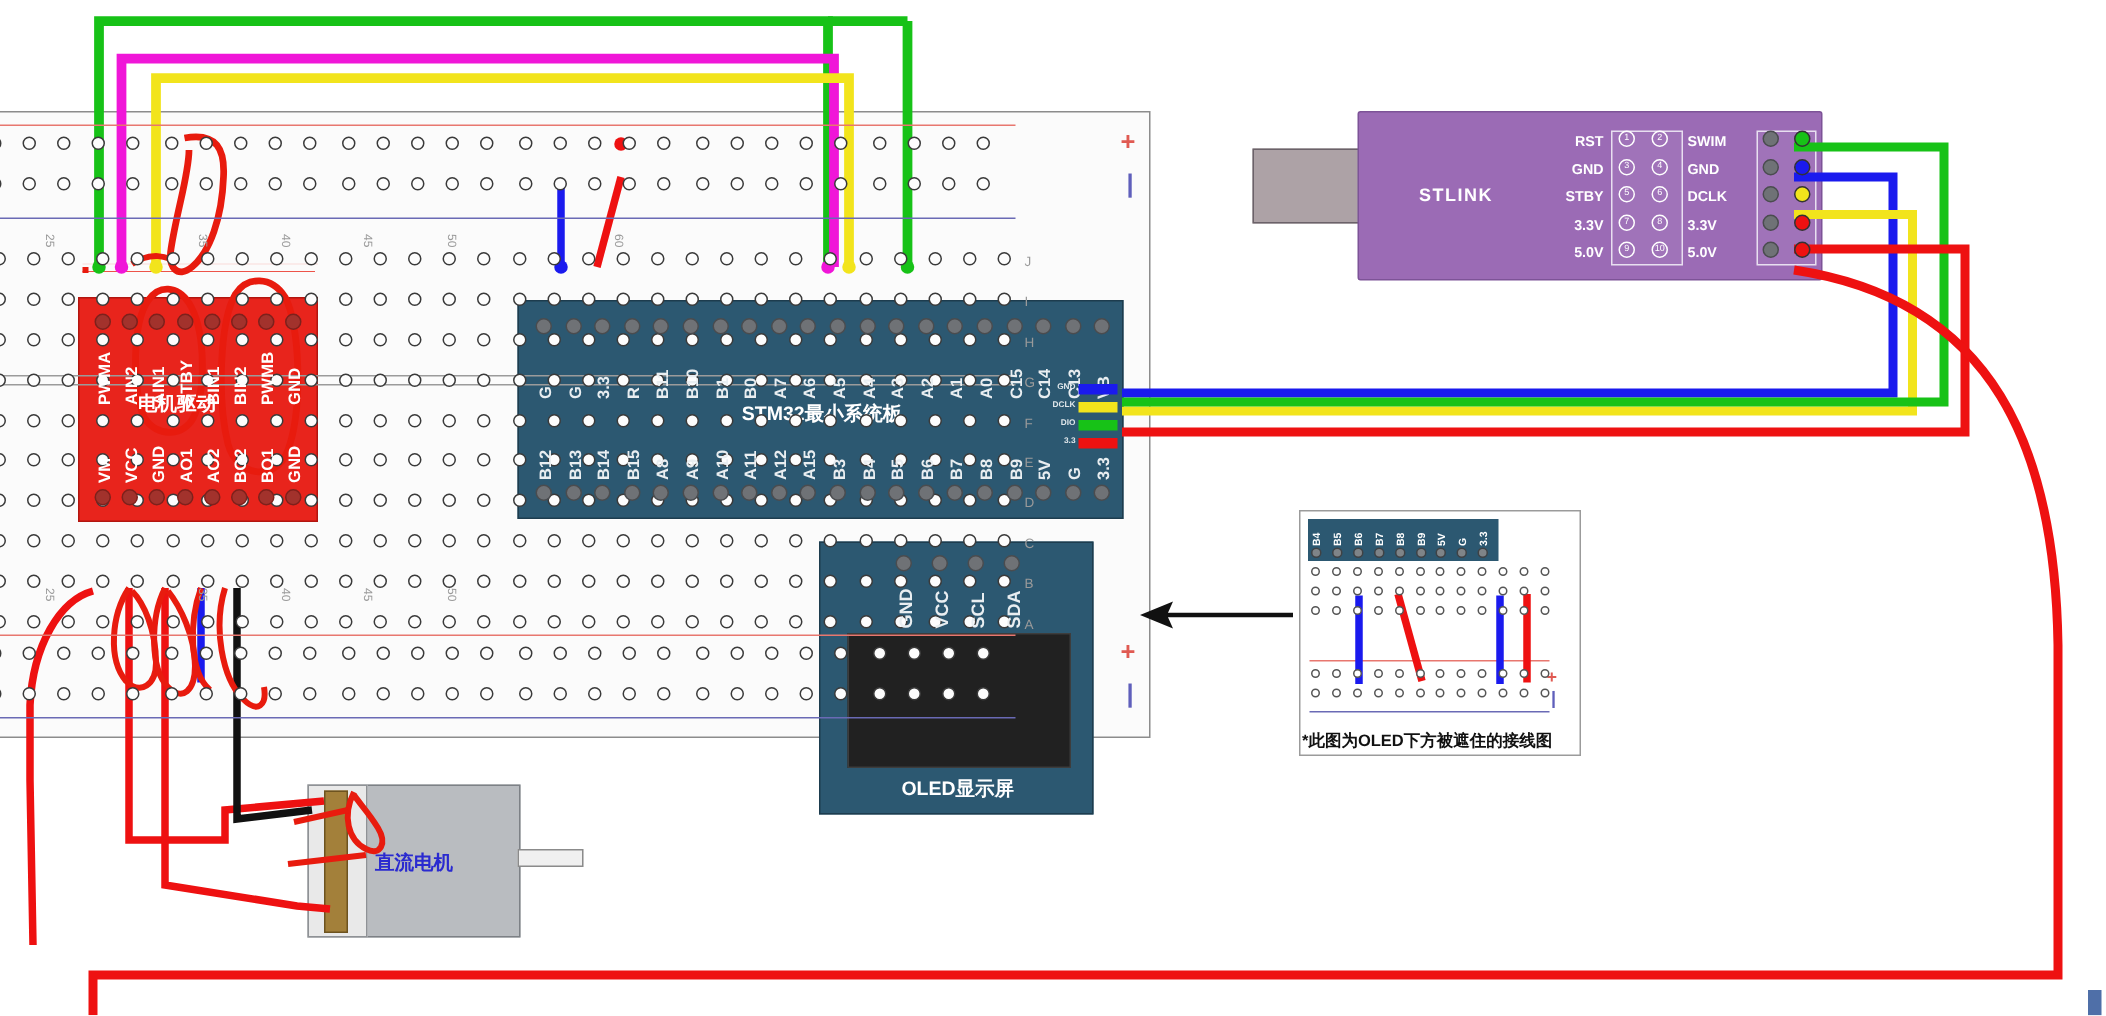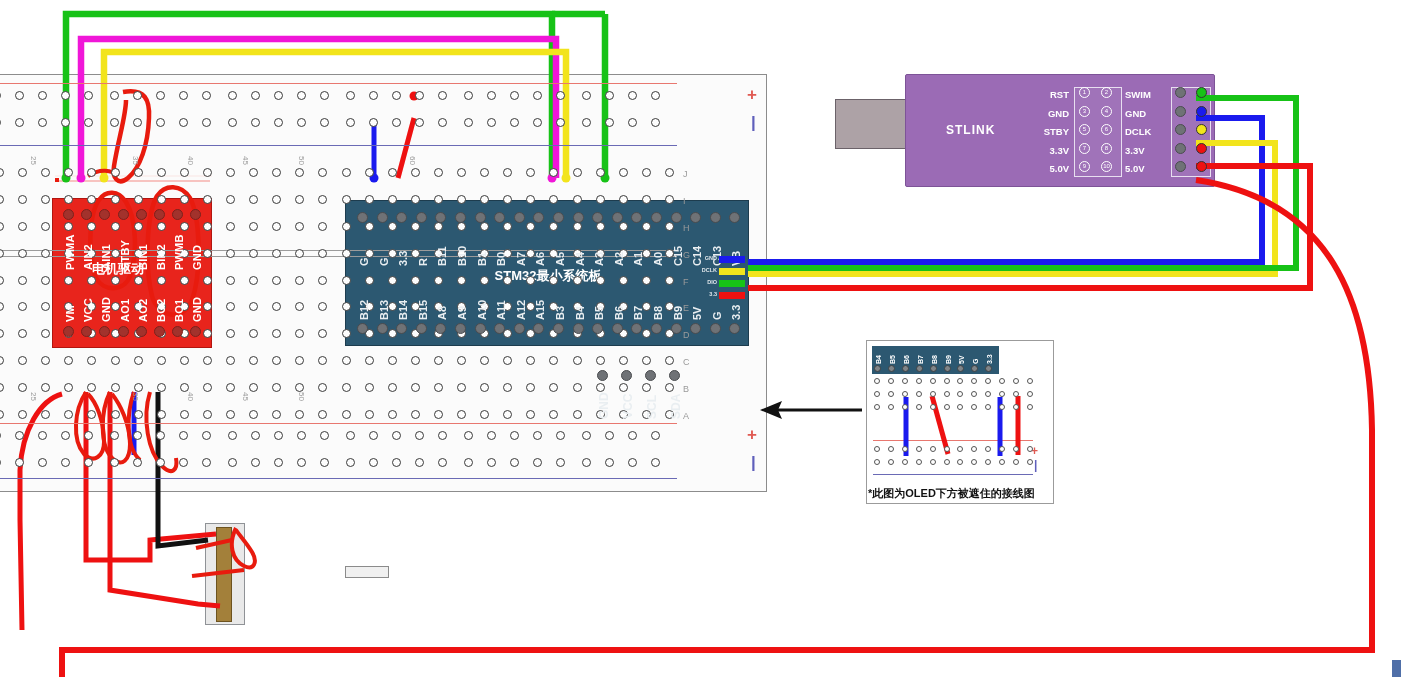--- a/index.html
+++ b/index.html
@@ -61,28 +61,35 @@
 
   <div class="bb" id="bb" style="left:-10px;top:74px;width:775px;height:416px;"></div>
 
   <div class="board drvboard" style="left:52px;top:198px;width:160px;height:150px;">
   </div>
 
   <div class="board stmboard" style="left:345px;top:200px;width:404px;height:146px;">
     <div class="boardname" style="position:absolute;left:0;top:66px;width:404px;text-align:center;">STM32最小系统板</div>
   </div>
 
+  <div class="board oledboard" style="left:546px;top:361px;width:183px;height:182px;">
+    <div class="oledscreen" style="left:18px;top:60px;width:147px;height:88px;"></div>
+    <div class="boardname" style="position:absolute;left:0;top:155px;width:183px;text-align:center;font-size:13px;">OLED显示屏</div>
+  </div>
 
   <div class="usb" style="left:835px;top:99px;width:75px;height:48px;"></div>
   <div class="board stlinkboard" style="left:905px;top:74px;width:310px;height:113px;">
     <div class="stlinkname" style="position:absolute;left:40px;top:48px;">STLINK</div>
     <div class="hdrbox" style="left:168px;top:12px;width:48px;height:90px;"></div>
     <div class="hdrbox" style="left:265px;top:12px;width:40px;height:90px;"></div>
   </div>
 
+  <div class="motorbody" style="left:205px;top:523px;width:140px;height:100px;">
+    <div class="motortxt" style="position:absolute;left:0;top:42px;width:140px;text-align:center;">直流电机</div>
+  </div>
   <div class="motorcap" style="left:205px;top:523px;width:38px;height:100px;"></div>
   <div class="motorterm" style="left:216px;top:527px;width:14px;height:93px;"></div>
   <div class="motorshaft" style="left:345px;top:566px;width:42px;height:10px;"></div>
 
   <div class="insetbox" style="left:866px;top:340px;width:186px;height:162px;">
     <div class="insethdr" style="left:5px;top:5px;width:127px;height:28px;"></div>
     <div class="insetrail" style="left:6px;top:99px;width:160px;background:#e8776f;"></div>
     <div class="insetrail" style="left:6px;top:133px;width:160px;background:#6a6ab5;"></div>
     <div class="plusmark" style="left:164px;top:104px;font-size:12px;">+</div>
     <div class="minusmark" style="left:167px;top:118px;font-size:12px;">|</div>

